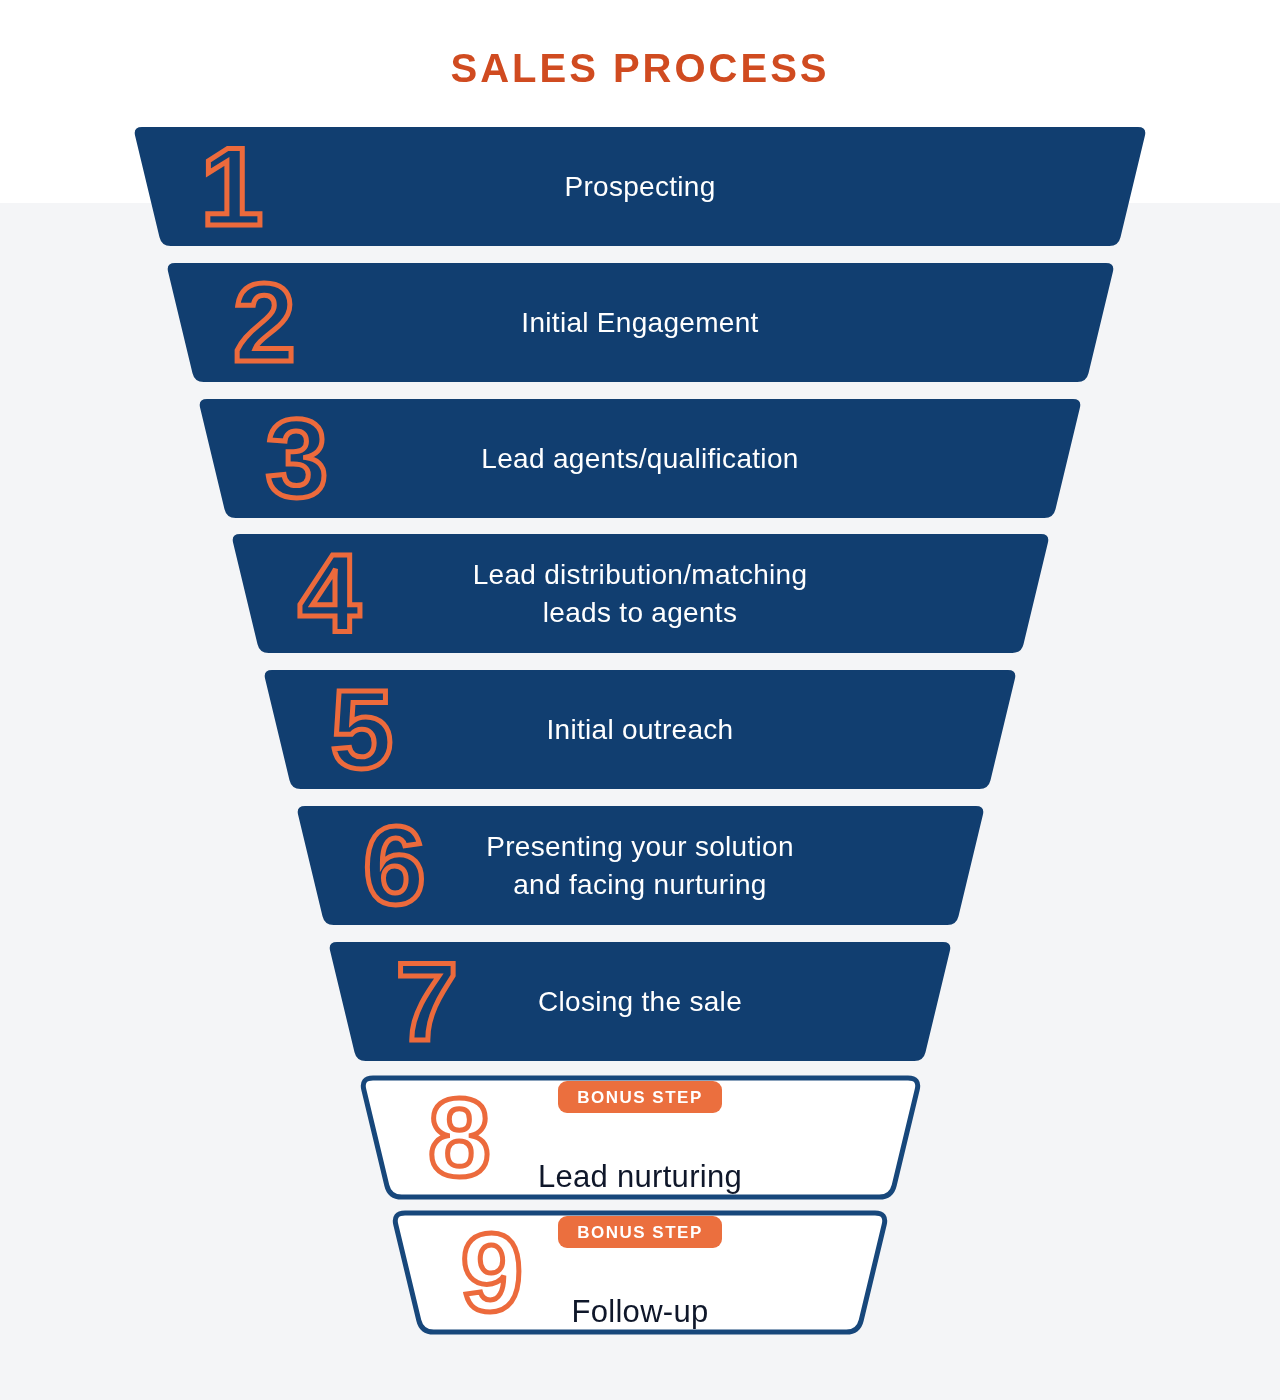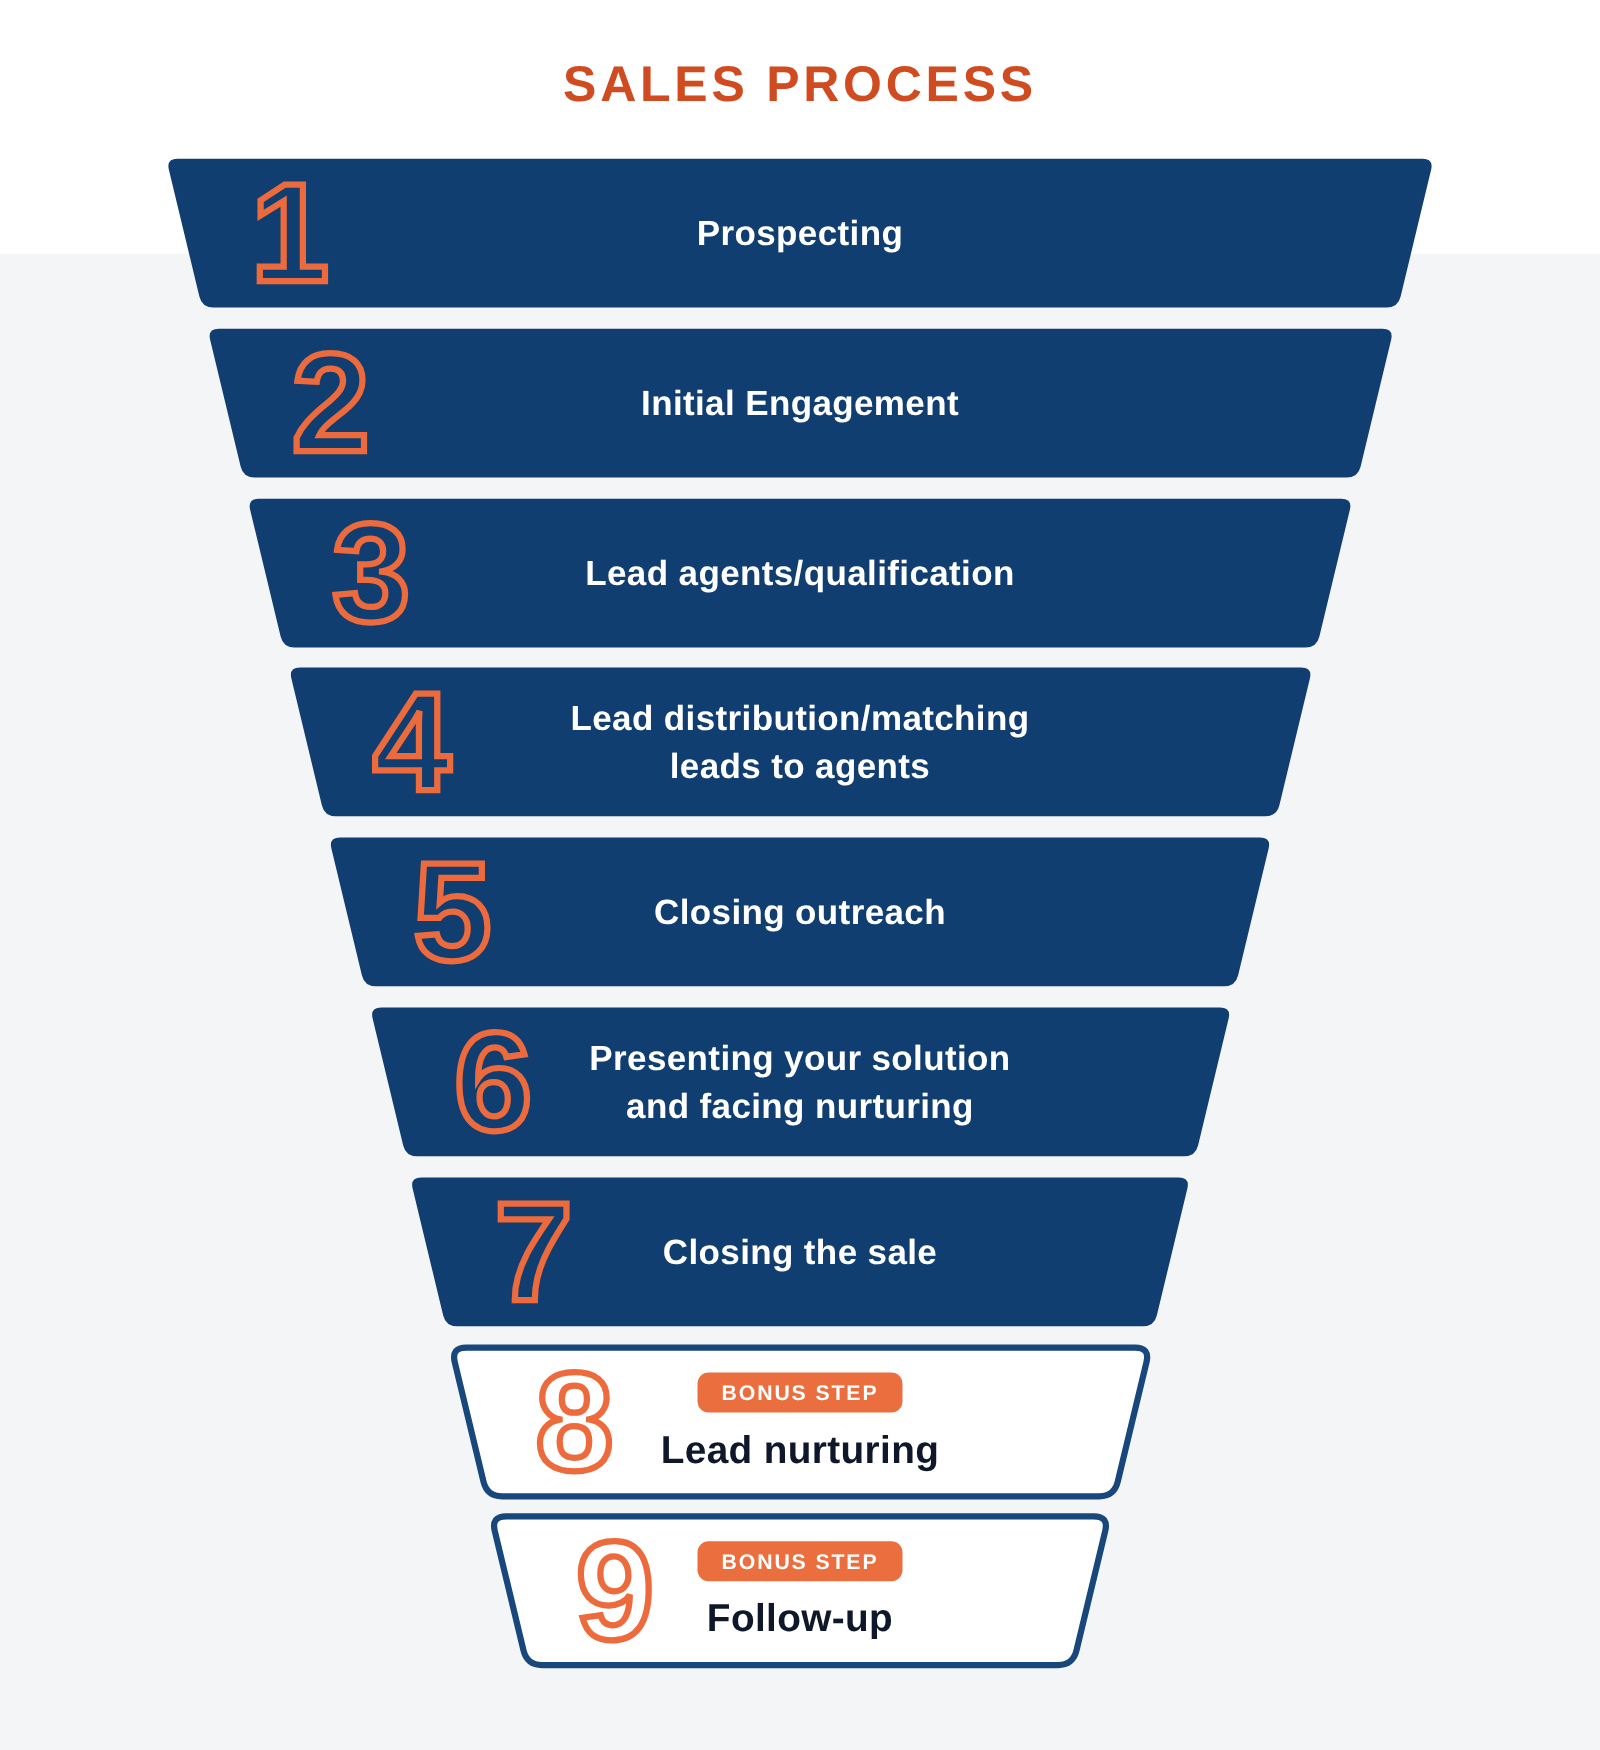--- a/index.html
+++ b/index.html
@@ -57,29 +57,29 @@
     position:absolute;
     left:0;top:0;right:0;bottom:0;
     display:flex;
     flex-direction:column;
     align-items:center;
     justify-content:center;
     z-index:2;
   }
   .step .label{
     font-size:28px;
-    font-weight:bold;
+    font-weight:normal;
     color:#ffffff;
     text-align:center;
     line-height:1.33;
     letter-spacing:0.3px;
     white-space:pre-line;
   }
   .step.bonus .content{
-    justify-content:center;
+    justify-content:space-between;
     padding-top:3px;
   }
   .step.bonus .label{
     color:#0f172a;
     font-size:31px;
     margin-top:9px;
   }
   .badge{
     background:#eb6f3e;
     color:#ffffff;
@@ -141,21 +141,21 @@
 leads to agents</div>
     </div>
   </div>
     <div class="step main" style="left: 263px; top: 670px; width: 754px; height: 119px;">
     <svg class="shape" width="766" height="131" viewBox="0 0 766 131">
         <path d="M8.1,14.8 Q6,6 15.0,6.0 L751.0,6.0 Q760,6 757.9,14.8 L733.5,116.2 Q731.4,125 722.4,125.0 L43.6,125.0 Q34.6,125 32.5,116.2 Z" fill="#113e70"></path>
       </svg>
     <div class="num">5</div>
     <div class="content">
 
-      <div class="label">Closing outreach</div>
+      <div class="label">Initial outreach</div>
     </div>
   </div>
     <div class="step main" style="left: 295.5px; top: 806px; width: 689px; height: 119px;">
     <svg class="shape" width="701" height="131" viewBox="0 0 701 131">
         <path d="M8.1,14.8 Q6,6 15.0,6.0 L686.0,6.0 Q695,6 692.9,14.8 L668.5,116.2 Q666.4,125 657.4,125.0 L43.6,125.0 Q34.6,125 32.5,116.2 Z" fill="#113e70"></path>
       </svg>
     <div class="num">6</div>
     <div class="content">
 
       <div class="label">Presenting your solution

